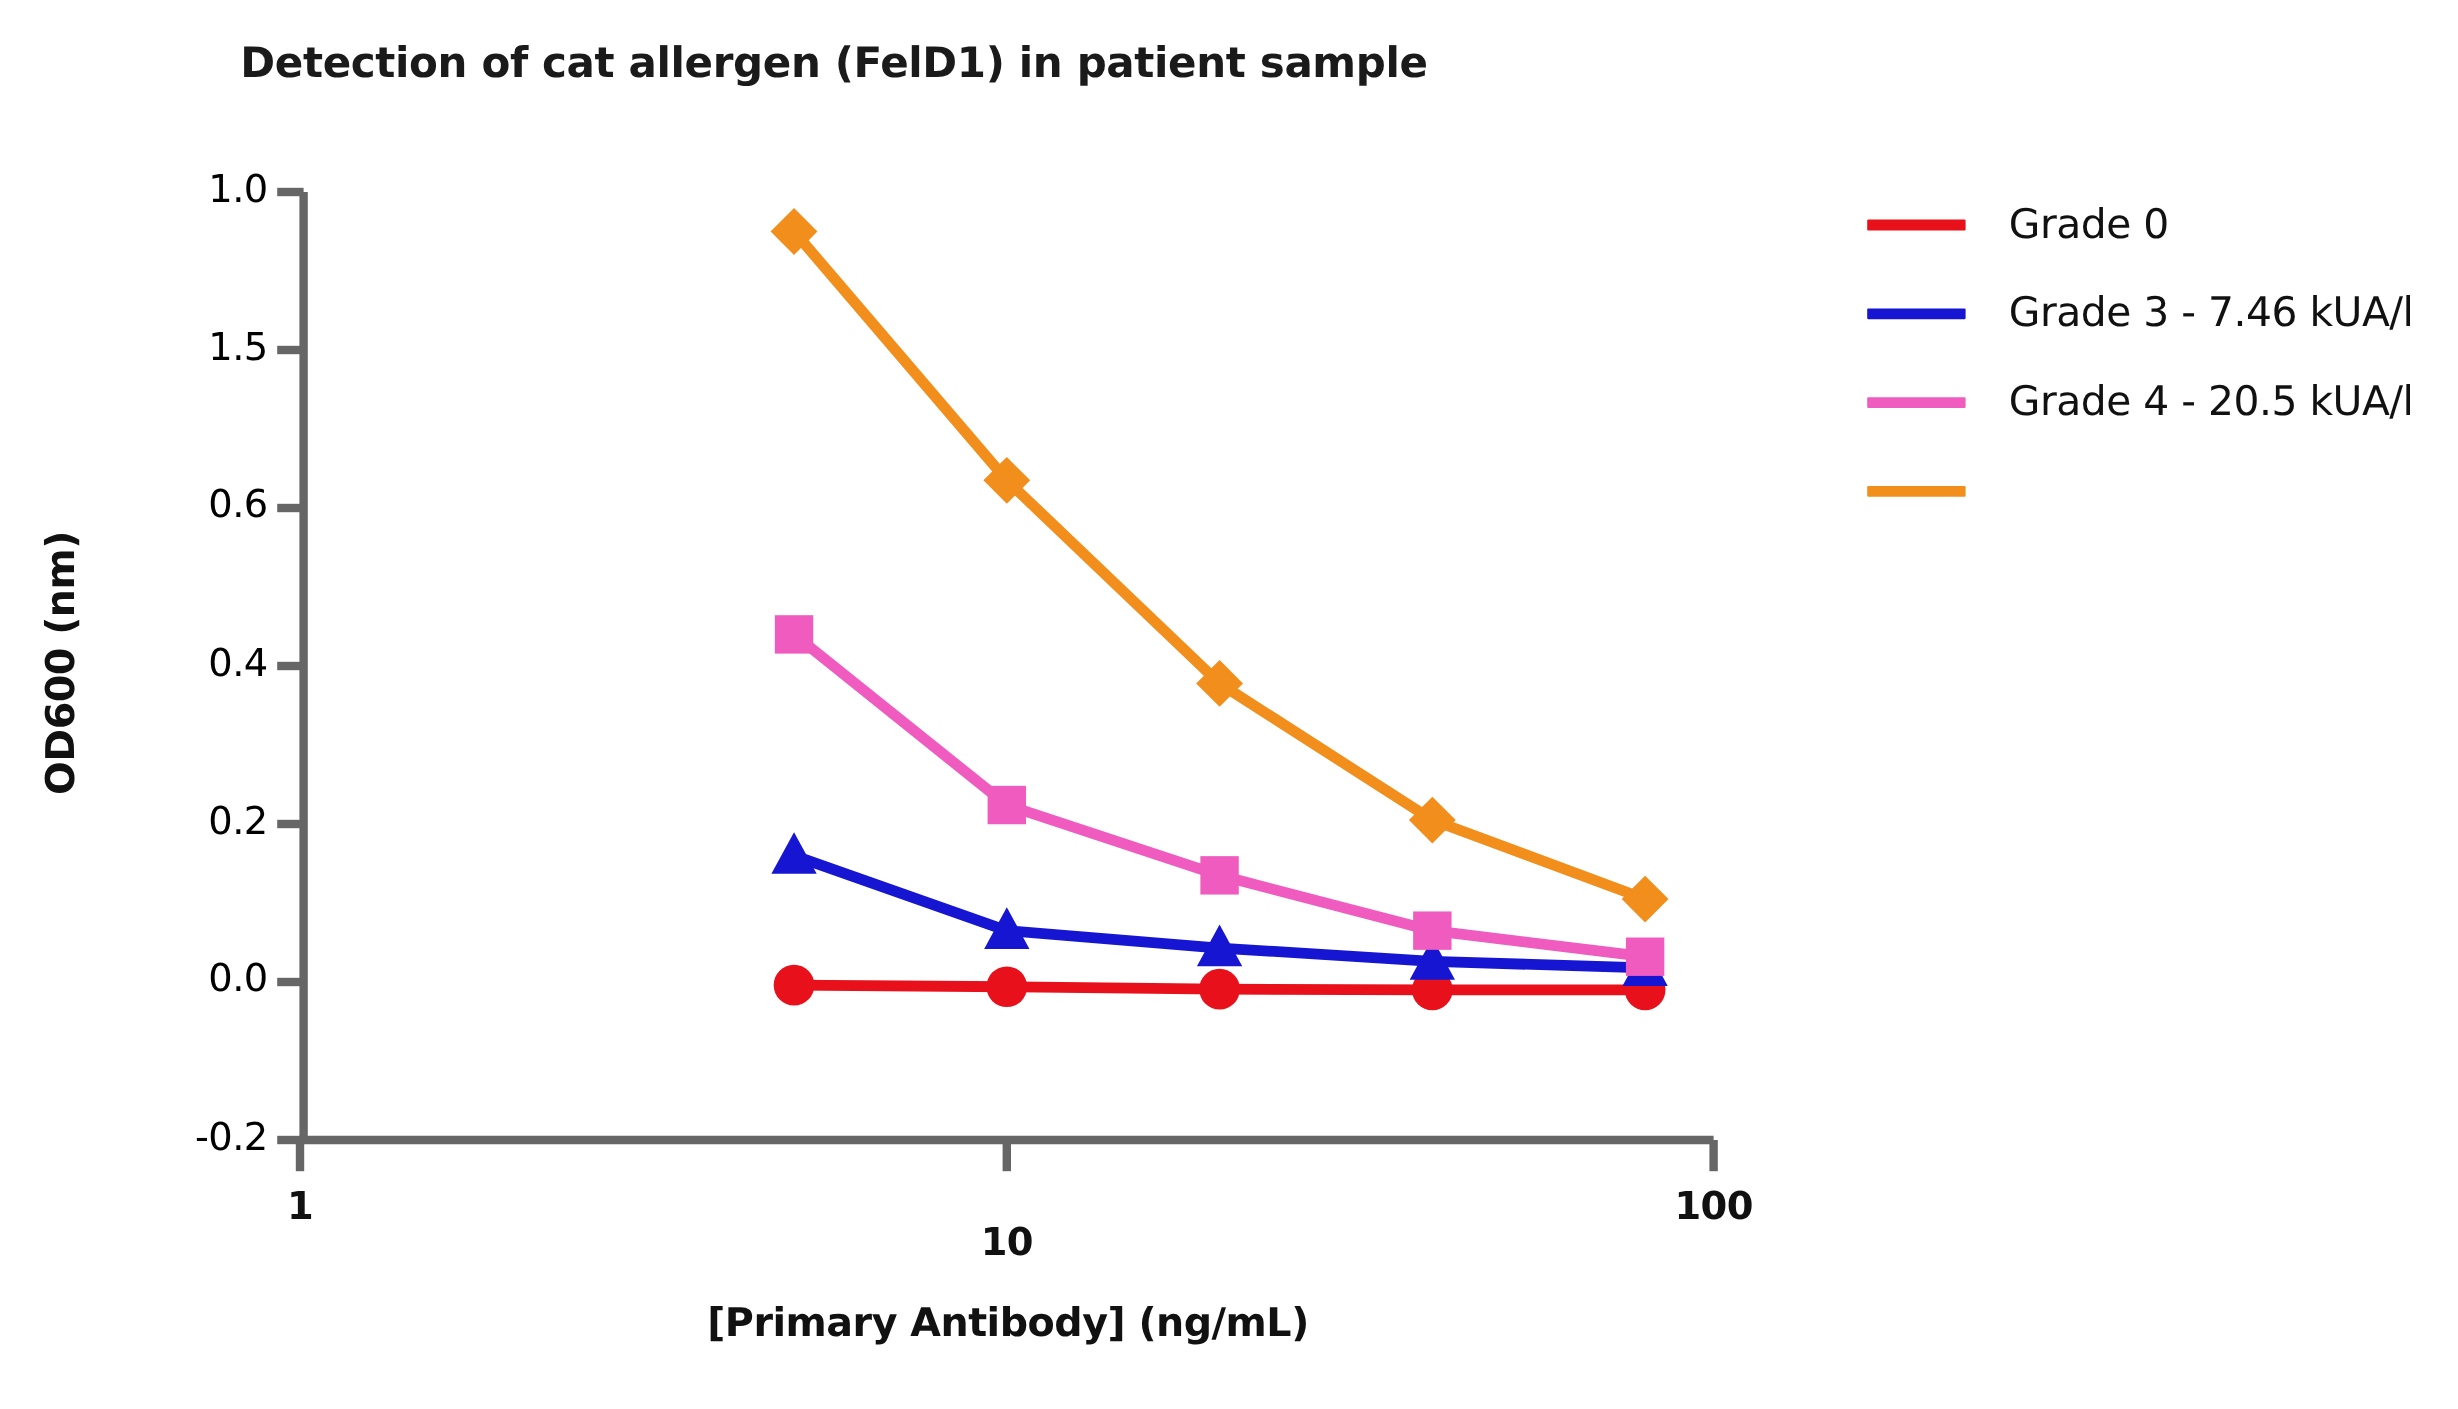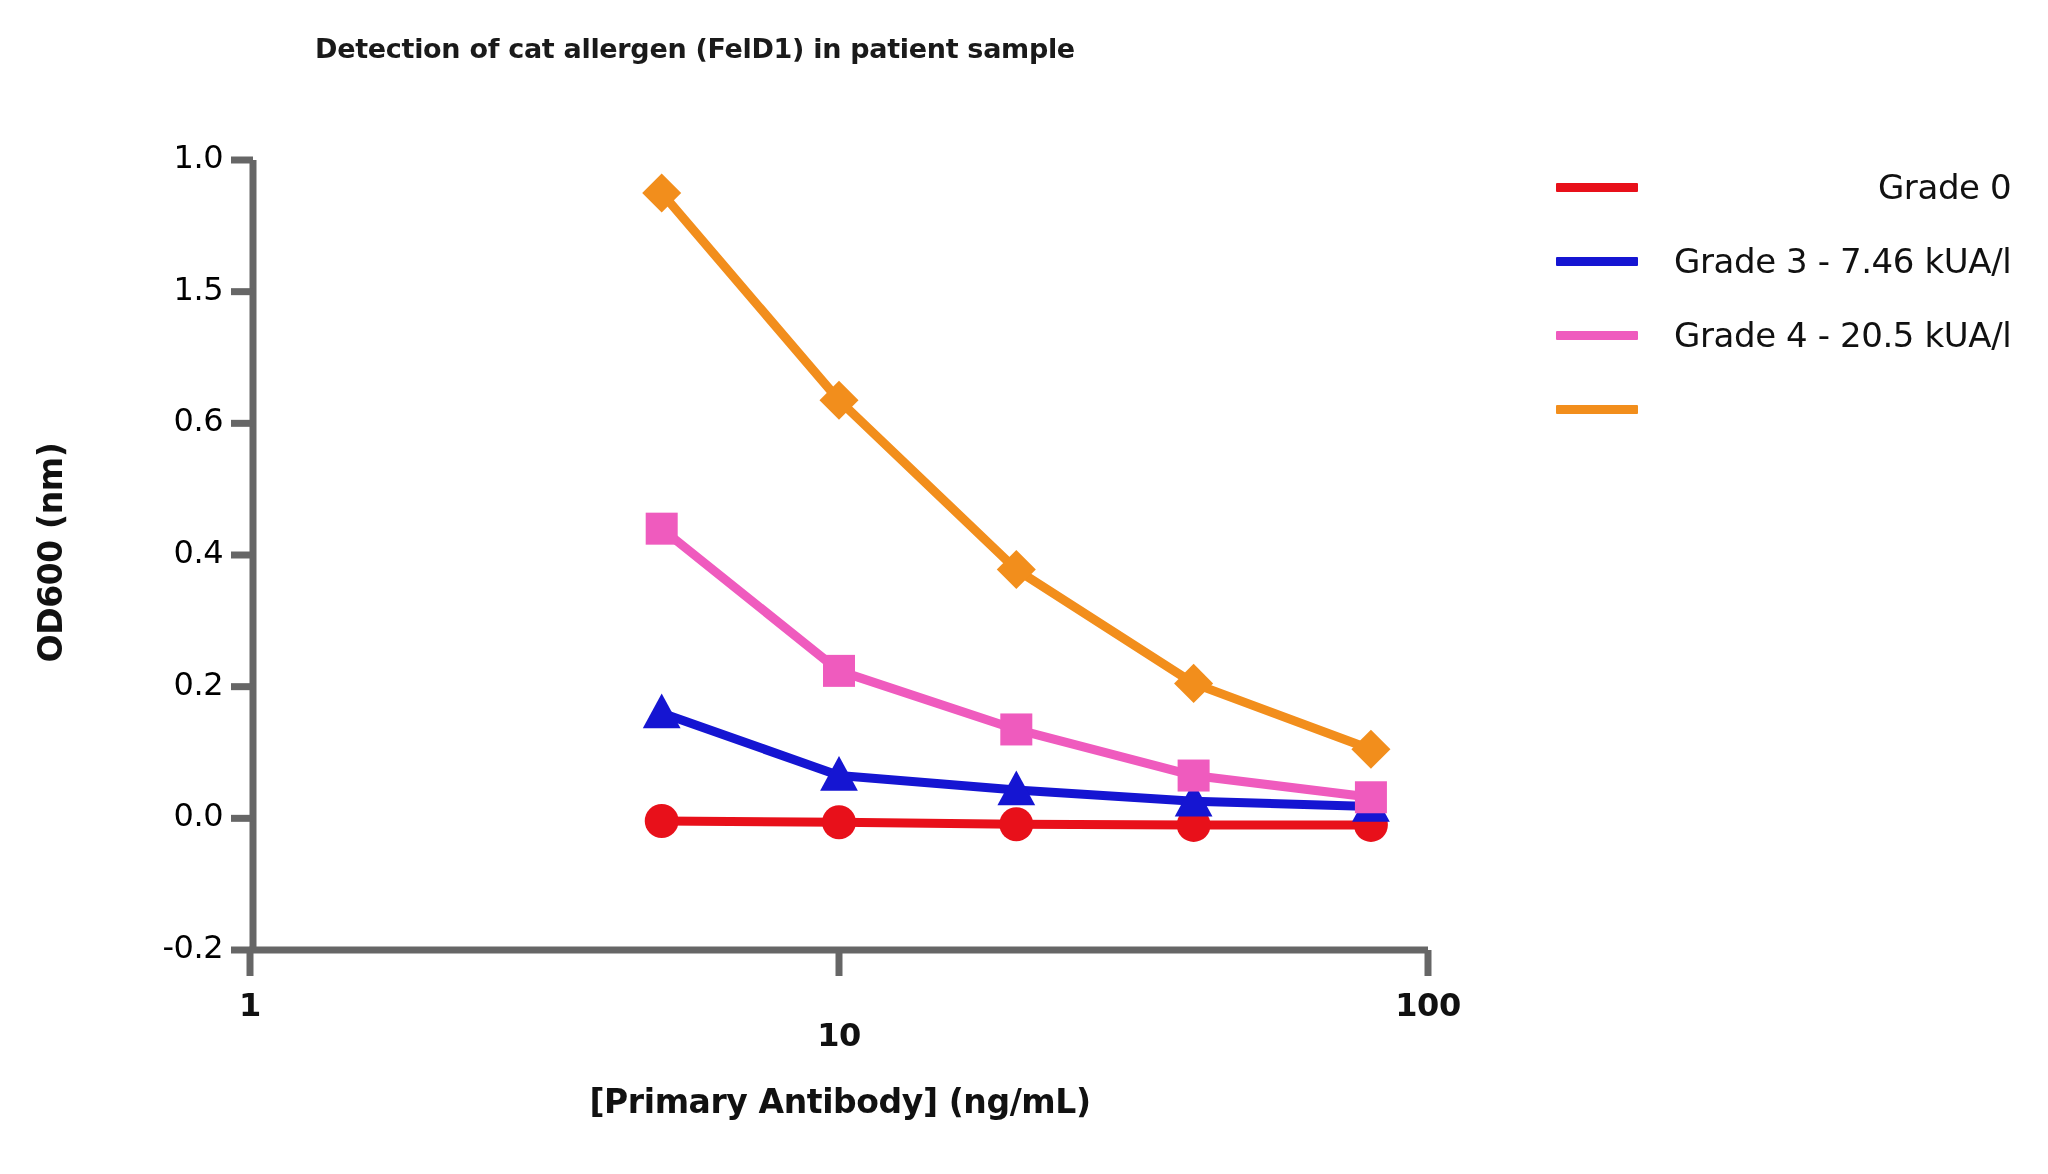--- a/index.html
+++ b/index.html
@@ -1,21 +1,21 @@
 <!DOCTYPE html>
 <html><head>
 <meta charset="utf-8">
 <style>
   html,body{margin:0;padding:0;background:#ffffff;}
   body{width:2048px;height:1174px;font-family:"DejaVu Sans",sans-serif;overflow:hidden;}
   #root{position:relative;width:2048px;height:1174px;background:#fff;}
 
   .chart-title{
     position:absolute;left:0;top:33px;width:1390px;text-align:center;
-    font-family:"DejaVu Sans",sans-serif;font-size:27px;font-weight:bold;color:#1a1a1a;
+    font-family:"DejaVu Sans",sans-serif;font-size:35px;font-weight:bold;color:#1a1a1a;
     letter-spacing:-0.3px;white-space:nowrap;
   }
 
   #plot-svg{position:absolute;left:0;top:0;}
 
   .ytick-label{
     position:absolute;font-size:32px;font-weight:normal;color:#000000;
     text-align:right;width:120px;font-family:"DejaVu Sans",sans-serif;
     letter-spacing:-0.5px;
   }
@@ -31,21 +31,21 @@
     white-space:nowrap;
     margin-top:34px;
   }
   .axis-label-y{
     position:absolute;font-size:33px;font-weight:bold;color:#111;
     transform-origin:50% 50%;transform:rotate(-90deg);
     font-family:"DejaVu Sans",sans-serif;letter-spacing:-0.4px;white-space:nowrap;
   }
 
   #legend{position:absolute;left:1556px;top:150px;}
-  .legend-row{display:flex;align-items:center;height:74px;justify-content:space-between;}
+  .legend-row{display:flex;align-items:center;height:74px;}
   .legend-swatch{width:82px;height:9px;border-radius:1px;margin-right:36px;flex:0 0 auto;}
   .legend-text{
     font-size:34px;color:#111;font-family:"DejaVu Sans",sans-serif;
     white-space:nowrap;letter-spacing:-0.4px;
   }
 </style>
 </head>
 <body>
 
 <div id="root">

